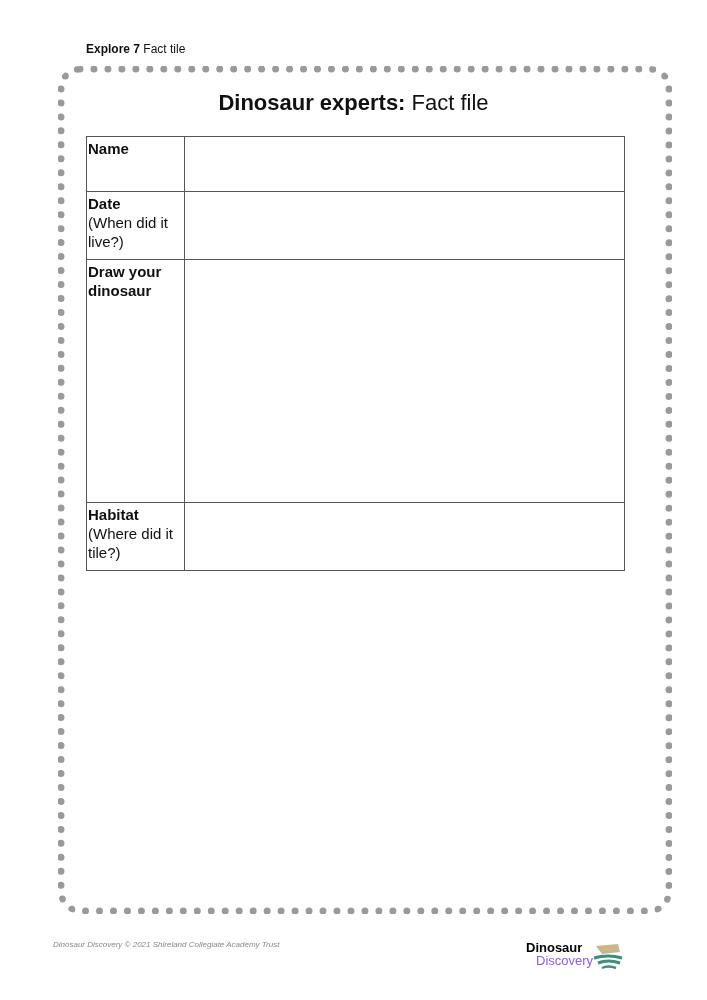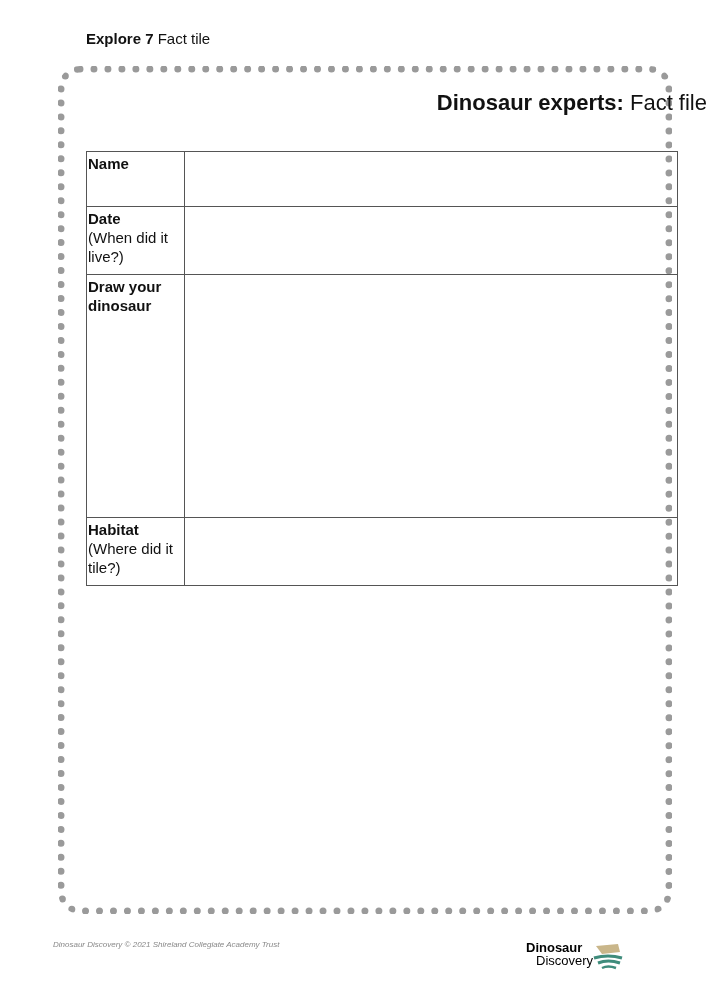--- a/index.html
+++ b/index.html
@@ -1,31 +1,31 @@
 <!DOCTYPE html>
 <html><head>
 <meta charset="utf-8">
 <style>
   html, body { margin:0; padding:0; background:#ffffff; }
   body { width:707px; height:1000px; position:relative; overflow:hidden; font-family:"Liberation Sans", sans-serif; color:#111; }
-  .header { position:absolute; left:86px; top:30px; font-size:15px; }
+  .header { position:absolute; left:86px; top:42px; font-size:12px; }
   .header b { font-weight:bold; }
   .frame { position:absolute; left:58px; top:66px; width:614px; height:848px; box-sizing:border-box;
            border:7px dotted #9a9a9a; border-radius:22px; }
-  .title { position:absolute; left:0; width:707px; top:90px; text-align:right; font-size:22px; }
+  .title { position:absolute; left:0; width:707px; top:90px; text-align:center; font-size:22px; }
   .title b { font-weight:bold; }
-  table.facts { position:absolute; left:86px; top:151px; width:592px; border-collapse:collapse; }
+  table.facts { position:absolute; left:86px; top:136px; width:539px; border-collapse:collapse; }
   table.facts td { border:1.5px solid #555; vertical-align:top; padding:0; font-size:15px; line-height:19px; }
   td.label { width:96px; padding-left:1px !important; padding-top:2px !important; }
   td.label .main { font-weight:bold; display:block; }
   td.label .sub { display:block; }
   .footer-text { position:absolute; left:53px; top:940px; font-size:8px; font-style:italic; color:#888; }
   .logo { position:absolute; left:524px; top:940px; width:110px; height:30px; }
   .logo .l1 { position:absolute; left:2px; top:0; font-size:13px; color:#000000; font-weight:bold; }
-  .logo .l2 { position:absolute; left:12px; top:13px; font-size:13px; color:#000000; }
+  .logo .l2 { position:absolute; left:12px; top:13px; font-size:13px; color:#8b5cf6; }
   .logo svg { position:absolute; left:68px; top:2px; }
 </style>
 </head>
 <body>
 
 <div class="header">
   <b>Explore 7</b><span> Fact tile</span>
 </div>
 
 <div class="frame"></div>

